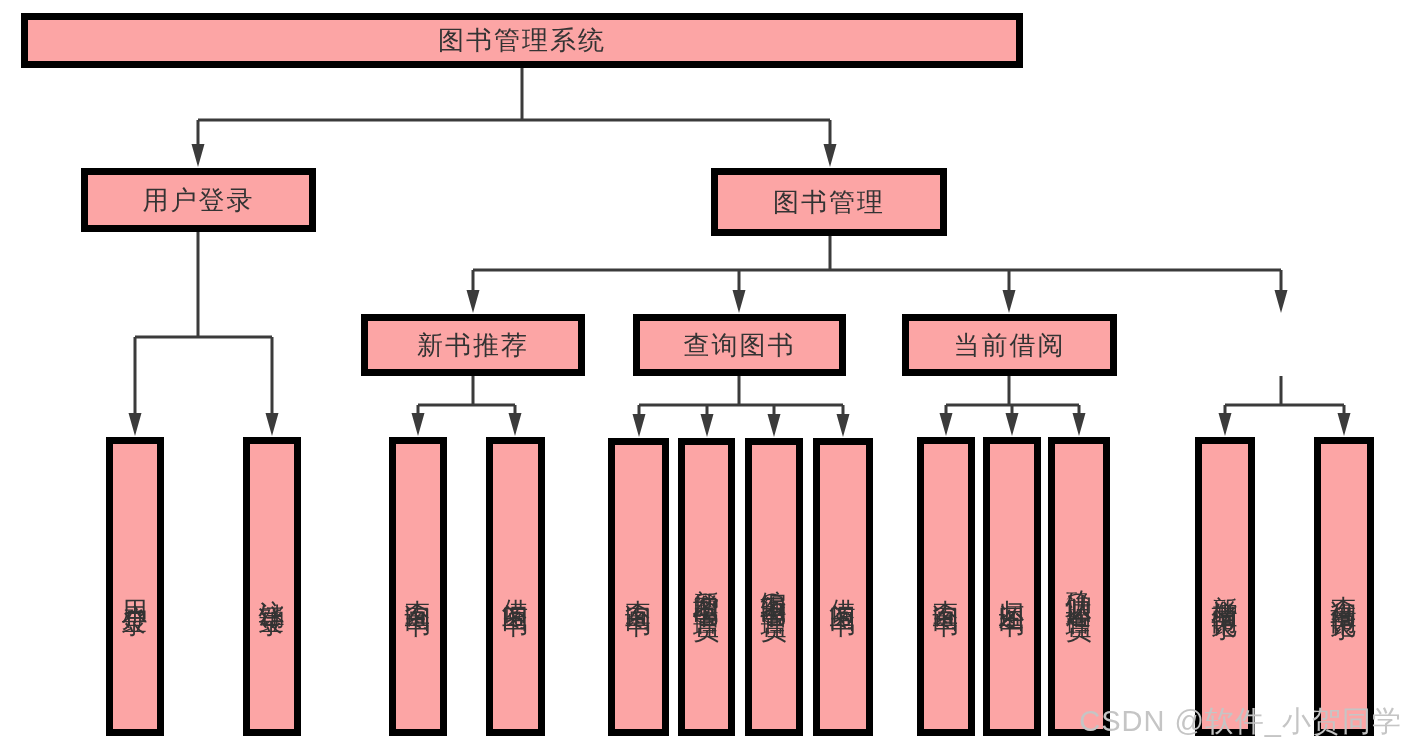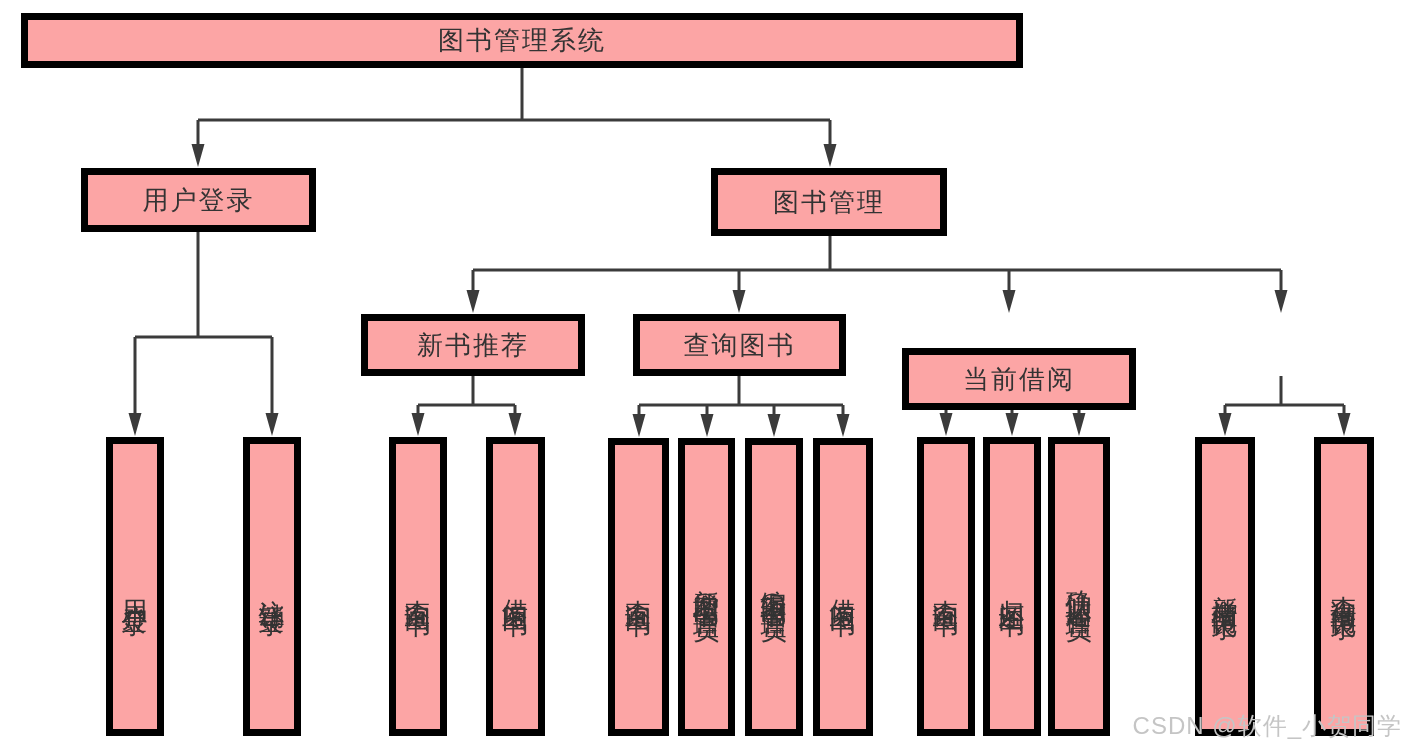--- a/index.html
+++ b/index.html
@@ -30,21 +30,21 @@
     writing-mode:vertical-rl;
     text-orientation:mixed;
     font-size:26px;
     letter-spacing:4px;
     line-height:1.0;
   }
   .watermark{
     position:absolute;
     right:3px;
     bottom:5px;
-    font-size:24px;
+    font-size:29px;
     letter-spacing:1px;
     color:#c5c5c5;
     z-index:3;
     white-space:nowrap;
   }
 </style>
 </head>
 <body>
 
 <div class="canvas">
@@ -69,21 +69,21 @@
              M1225,436 L1218.5,413 L1231.5,413 Z  M1344,436 L1337.5,413 L1350.5,413 Z" fill="#3b3b3b" stroke="none"></path>
   </svg>
 
   <div class="node hnode" style="left:21px;top:13px;width:1002px;height:55px;">图书管理系统</div>
 
   <div class="node hnode" style="left:81px;top:168px;width:235px;height:64px;">用户登录</div>
   <div class="node hnode" style="left:711px;top:168px;width:236px;height:68px;">图书管理</div>
 
   <div class="node hnode" style="left:361px;top:314px;width:224px;height:62px;text-align:center;">新书推荐</div>
   <div class="node hnode" style="left:633px;top:314px;width:213px;height:62px;">查询图书</div>
-  <div class="node hnode" style="left:902px;top:314px;width:234px;height:62px;margin-top:34px;">当前借阅</div>
+  <div class="node hnode" style="left:902px;top:314px;width:215px;height:62px;">当前借阅</div>
 
   <div class="node vnode" style="left:106px;top:437px;width:58px;height:299px;">用户登录</div>
   <div class="node vnode" style="left:243px;top:437px;width:58px;height:299px;">注销登录</div>
 
   <div class="node vnode" style="left:389px;top:437px;width:58px;height:299px;">查询图书</div>
   <div class="node vnode" style="left:486px;top:437px;width:59px;height:299px;">借阅图书</div>
 
   <div class="node vnode" style="left:608px;top:438px;width:61px;height:298px;">查询图书</div>
   <div class="node vnode" style="left:678px;top:438px;width:57px;height:298px;">新增图书（管理员）</div>
   <div class="node vnode" style="left:745px;top:438px;width:58px;height:298px;">编辑图书（管理员）</div>

